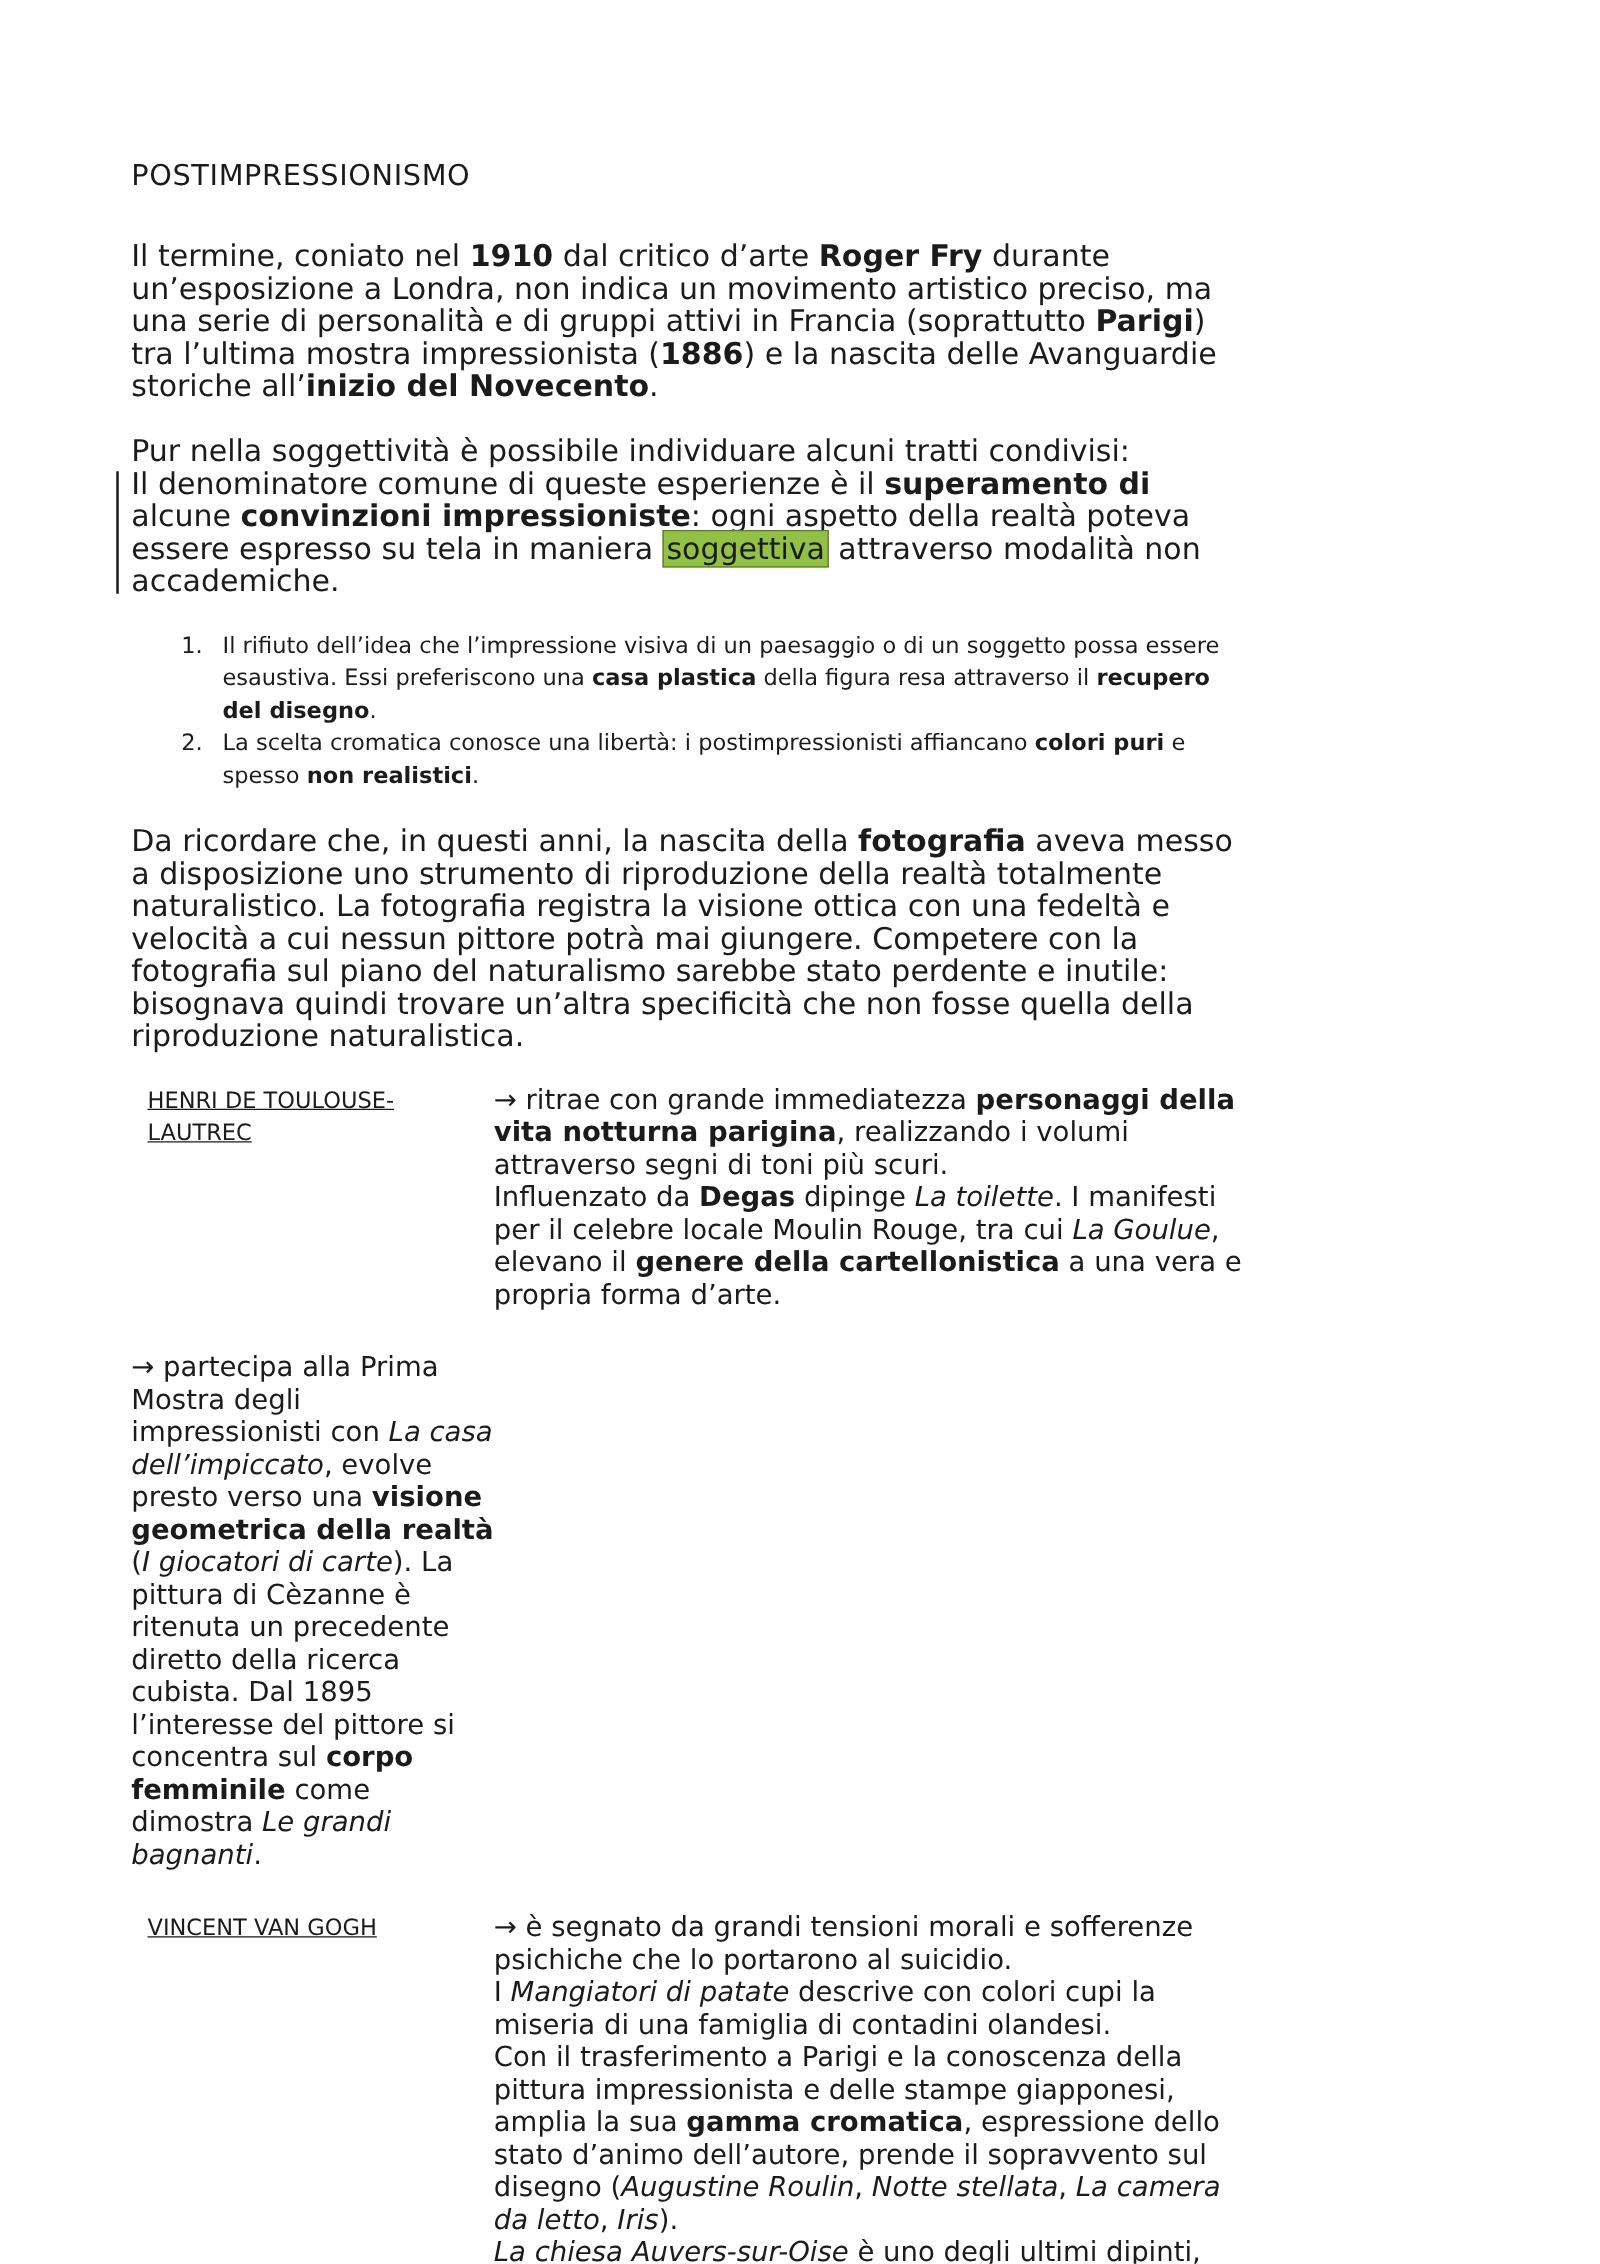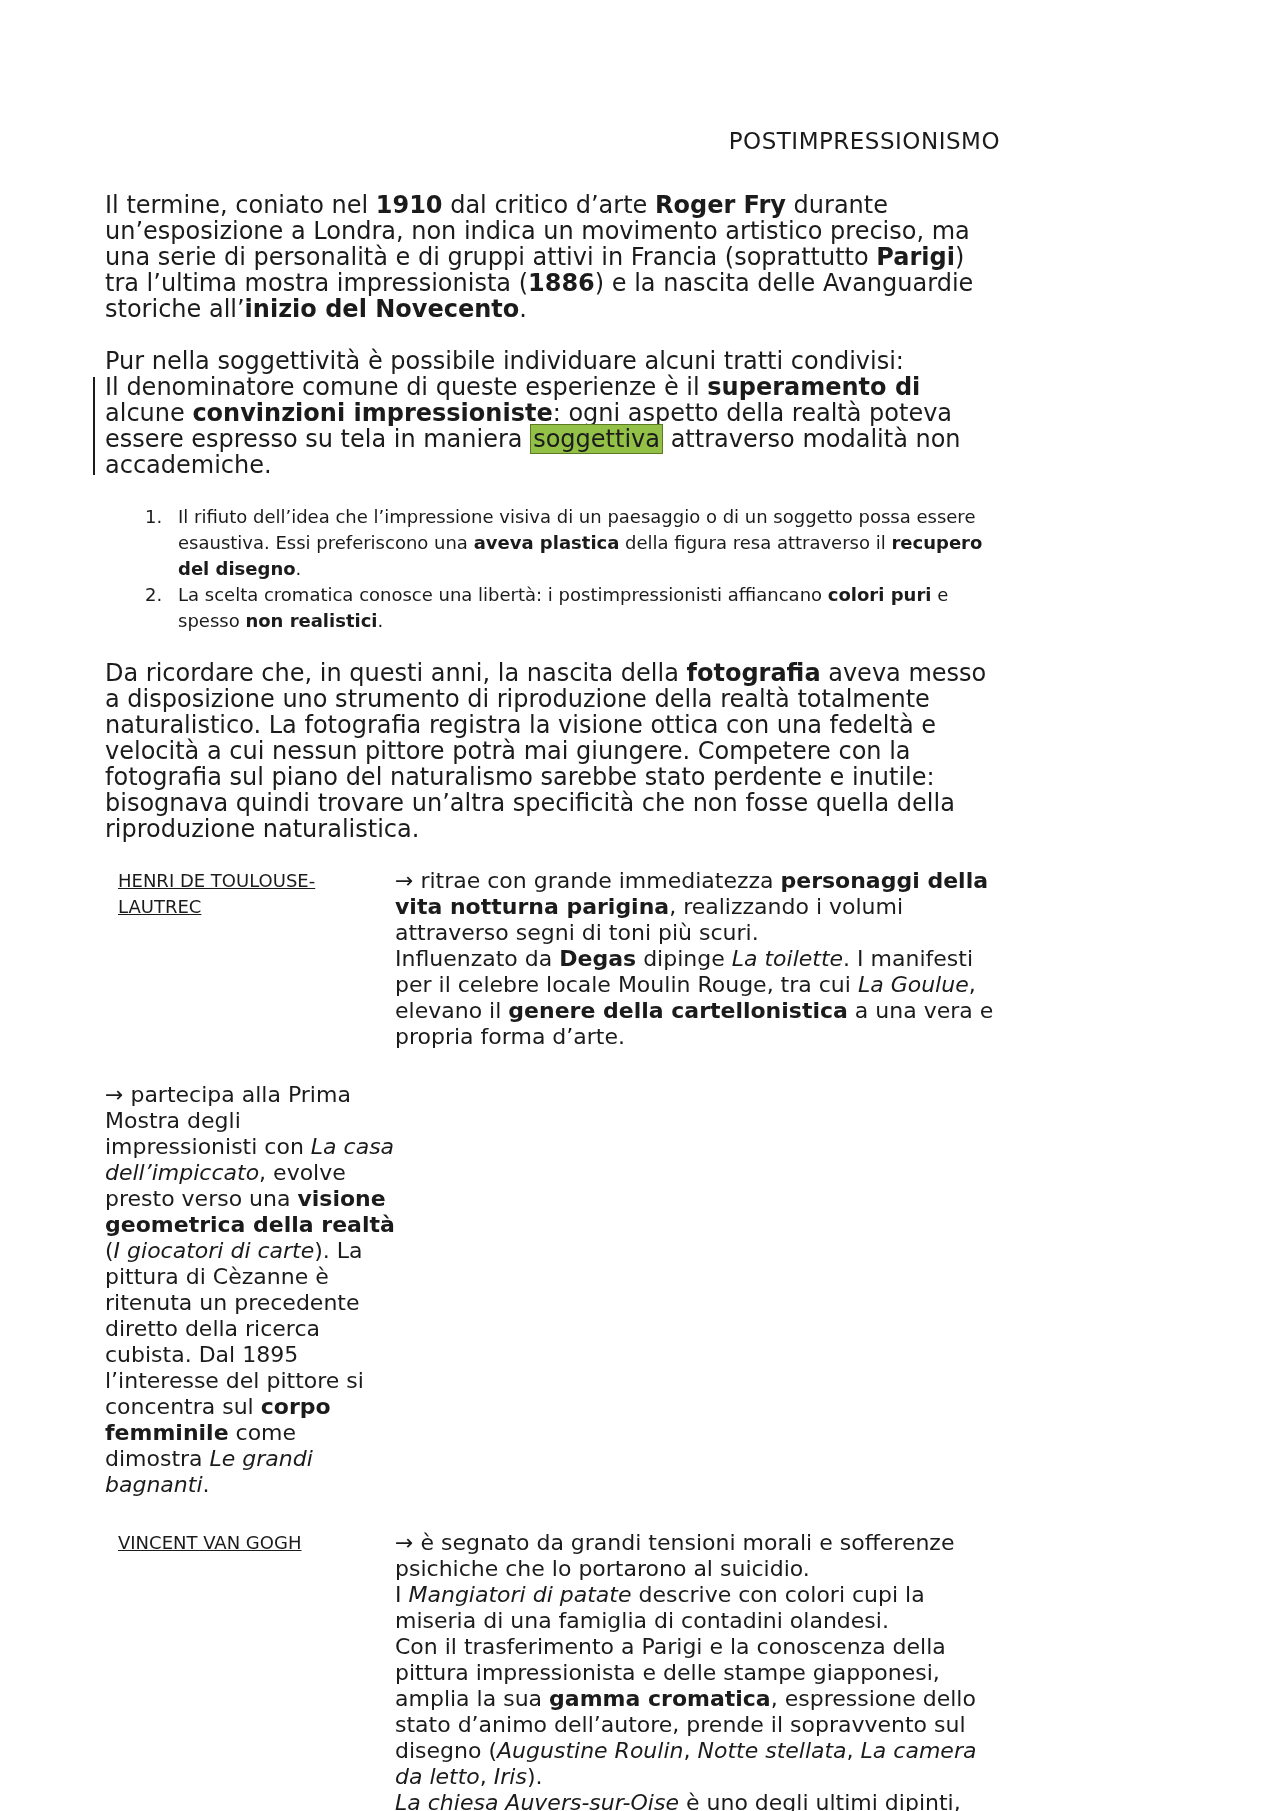--- a/index.html
+++ b/index.html
@@ -11,21 +11,21 @@
     font-family: "DejaVu Sans", "Liberation Sans", sans-serif;
     color: var(--text, #1b1b1b);
   }
   .page {
     width: 1280px;
     height: 1811px;
     background: var(--page, #ffffff);
     padding: 128px 280px 60px 105px;
   }
   .title {
-    text-align: right;
+    text-align: left;
     font-size: 23px;
     font-weight: 400;
     letter-spacing: 0.5px;
     margin-bottom: 38px;
   }
   .para {
     font-size: 24px;
     line-height: 26px;
     margin-bottom: 26px;
   }
@@ -80,21 +80,21 @@
 
 <main class="page">
   <h1 class="title">POSTIMPRESSIONISMO</h1>
   <div id="blocks">
       <p class="para"><span>Il termine, coniato nel </span><span class="b">1910</span><span> dal critico d’arte </span><span class="b">Roger Fry</span><span> durante un’esposizione a Londra, non indica un movimento artistico preciso, ma una serie di personalità e di gruppi attivi in Francia (soprattutto </span><span class="b">Parigi</span><span>) tra l’ultima mostra impressionista (</span><span class="b">1886</span><span>) e la nascita delle Avanguardie storiche all’</span><span class="b">inizio del Novecento</span><span>.</span></p>
       <p class="para tight"><span>Pur nella soggettività è possibile individuare alcuni tratti condivisi:</span></p>
       <p class="para barred"><span>Il denominatore comune di queste esperienze è il </span><span class="b">superamento di</span><span> alcune </span><span class="b">convinzioni impressioniste</span><span>: ogni aspetto della realtà poteva essere espresso su tela in maniera </span><span class="hl">soggettiva</span><span> attraverso modalità non accademiche.</span></p>
       <div class="list">
         <div class="list-item">
           <span class="num">1.</span>
-          <span class="item-body"><span>Il rifiuto dell’idea che l’impressione visiva di un paesaggio o di un soggetto possa essere esaustiva. Essi preferiscono una </span><span class="b">aveva plastica</span><span> della figura resa attraverso il </span><span class="b">recupero del disegno</span><span>.</span></span>
+          <span class="item-body"><span>Il rifiuto dell’idea che l’impressione visiva di un paesaggio o di un soggetto possa essere esaustiva. Essi preferiscono una </span><span class="b">casa plastica</span><span> della figura resa attraverso il </span><span class="b">recupero del disegno</span><span>.</span></span>
         </div>
         <div class="list-item">
           <span class="num">2.</span>
           <span class="item-body"><span>La scelta cromatica conosce una libertà: i postimpressionisti affiancano </span><span class="b">colori puri</span><span> e spesso </span><span class="b">non realistici</span><span>.</span></span>
         </div>
       </div>
       <p class="para"><span>Da ricordare che, in questi anni, la nascita della </span><span class="b">fotografia</span><span> aveva messo a disposizione uno strumento di riproduzione della realtà totalmente naturalistico. La fotografia registra la visione ottica con una fedeltà e velocità a cui nessun pittore potrà mai giungere. Competere con la fotografia sul piano del naturalismo sarebbe stato perdente e inutile: bisognava quindi trovare un’altra specificità che non fosse quella della riproduzione naturalistica.</span></p>
       <section class="artist">
         <div class="artist-name">HENRI DE TOULOUSE-
 LAUTREC</div>

